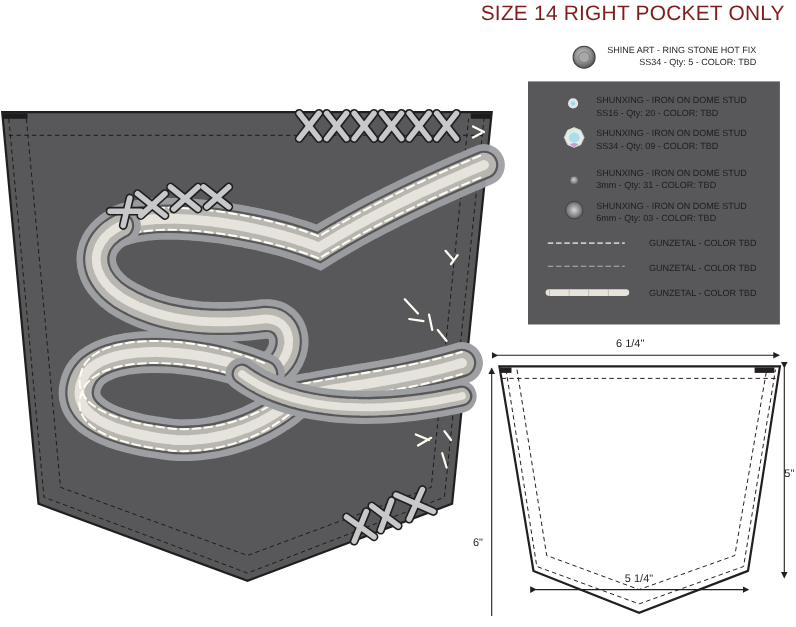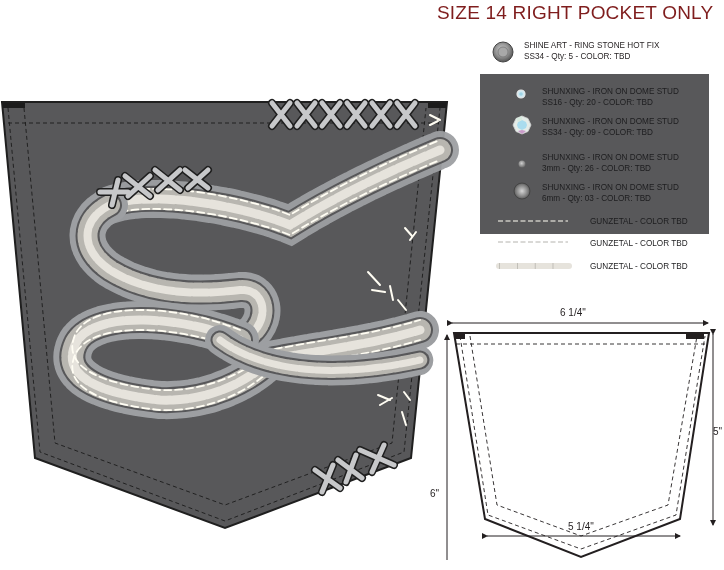--- a/index.html
+++ b/index.html
@@ -1,22 +1,22 @@
 <!DOCTYPE html>
 <html><head>
   <meta charset="utf-8">
   <style>
     html, body { margin:0; padding:0; background:#ffffff; }
     body { width:724px; height:570px; position:relative; overflow:hidden;
            font-family:"Liberation Sans", sans-serif; color:#231f20; }
     .title { position:absolute; left:437px; top:2px; font-size:19px; letter-spacing:0.2px;
              color:#7f1d1d; white-space:nowrap; }
-    .shine { position:absolute; left:492px; top:40px; width:200px; height:26px; }
+    .shine { position:absolute; left:520px; top:40px; width:200px; height:26px;text-align:right; }
     .shine .txt { position:absolute; left:32px; top:0; font-size:8.2px; line-height:11px; color:#231f20; white-space:nowrap; }
-    .legend { position:absolute; left:480px; top:74px; width:229px; height:160px; background:#58585a; }
+    .legend { position:absolute; left:480px; top:74px; width:229px; height:221px; background:#58585a; }
     .legend .row { position:absolute; font-size:8.2px; line-height:11px; color:#1d1d1f; white-space:nowrap; }
     svg { position:absolute; overflow:visible; }
     .dim { position:absolute; font-size:10px; color:#231f20; white-space:nowrap; }
   </style>
 </head>
 <body>
 
 <div class="title">SIZE 14 RIGHT POCKET ONLY</div>
 
 <div class="shine">
@@ -62,21 +62,21 @@
     <defs>
         <radialGradient id="rg2" cx="45%" cy="40%" r="60%">
           <stop offset="0%" stop-color="#d0d0d0"></stop>
           <stop offset="100%" stop-color="#6a6a6a"></stop>
         </radialGradient>
       </defs>
     <circle cx="5" cy="5" r="3.5" fill="url(#rg2)"></circle>
   </svg>
   <div class="row" style="left:62px;top:78px">
     <div>SHUNXING - IRON ON DOME STUD</div>
-    <div>3mm - Qty: 26 - COLOR: TBD</div>
+    <div>3mm - Qty: 31 - COLOR: TBD</div>
   </div>
 
   <svg width="20" height="20" style="left:32px;top:107px">
     <defs>
         <radialGradient id="rg3" cx="50%" cy="50%" r="55%">
           <stop offset="0%" stop-color="#d6d6d6"></stop>
           <stop offset="70%" stop-color="#7c7c7c"></stop>
           <stop offset="100%" stop-color="#4a4a4a"></stop>
         </radialGradient>
       </defs>

